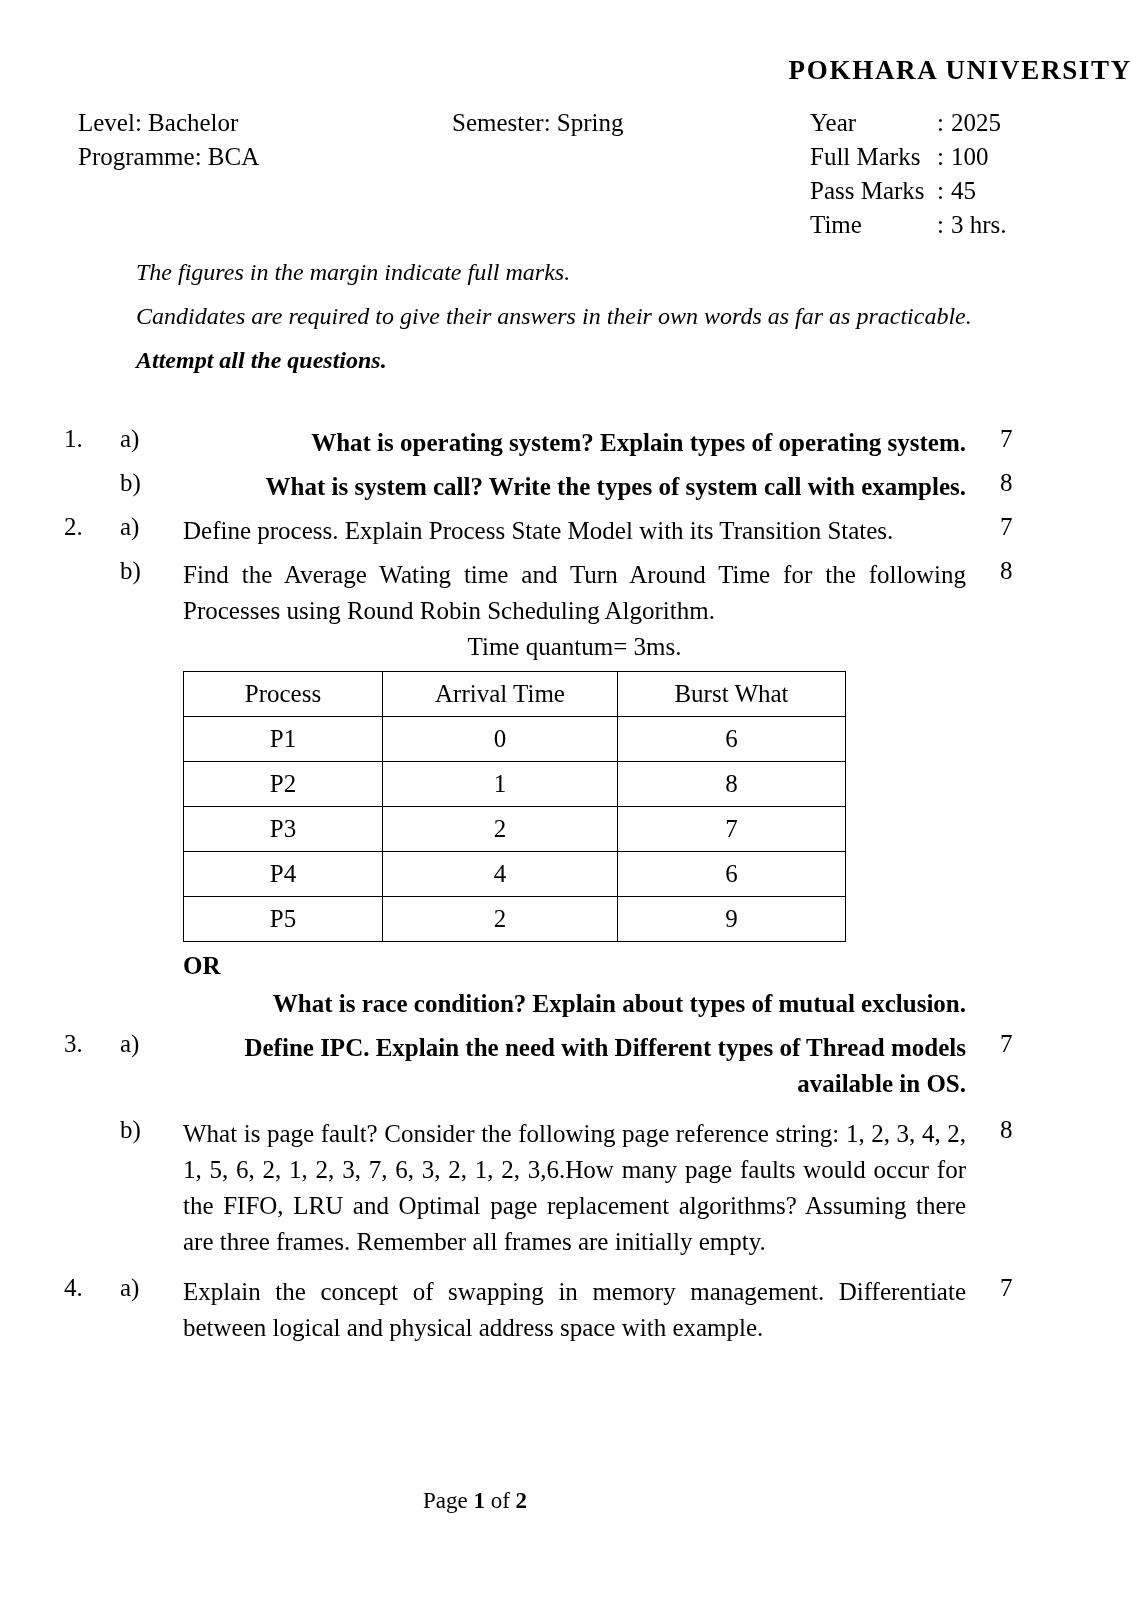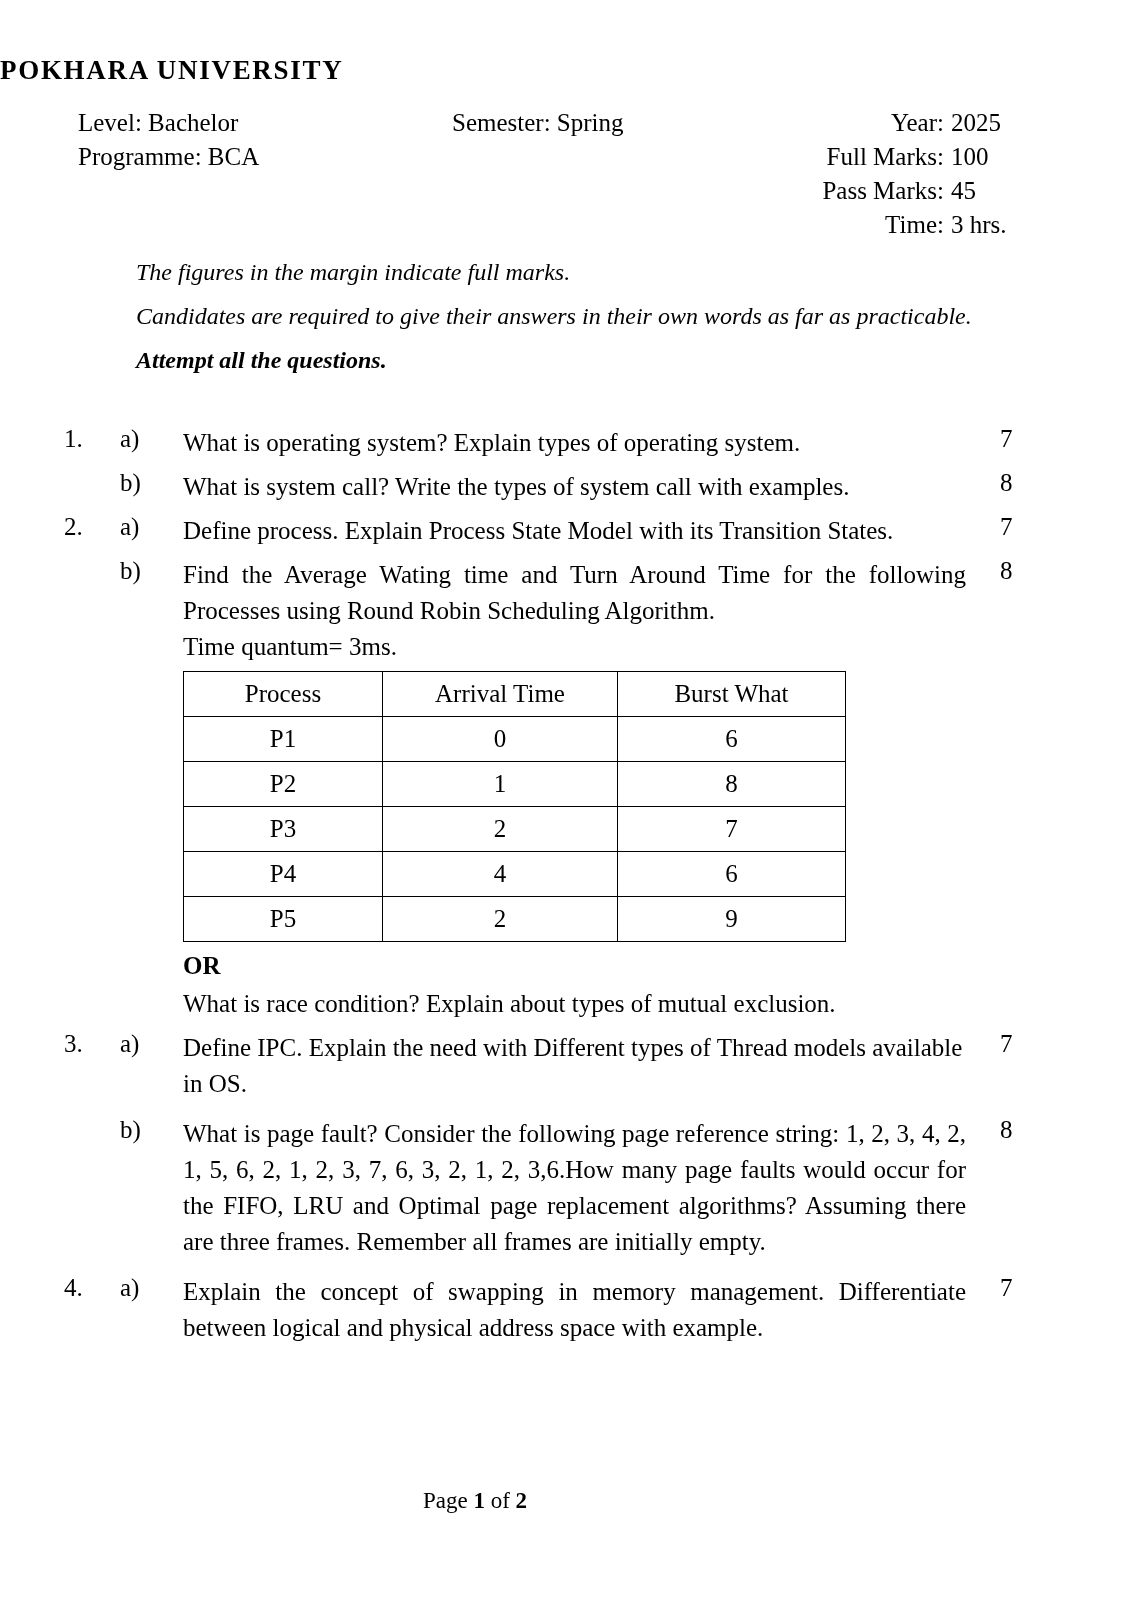--- a/index.html
+++ b/index.html
@@ -21,21 +21,21 @@
     height: 1600px;
     box-sizing: border-box;
   }
 
   
   .uni-title {
     position: absolute;
     top: 55px;
     left: 0;
     width: 1132px;
-    text-align: left;
+    text-align: right;
     font-size: 27px;
     font-weight: bold;
     letter-spacing: 1.7px;
   }
 
   .meta {
     position: absolute;
     top: 106px;
     left: 0;
     width: 928px;
@@ -62,21 +62,20 @@
     font-size: 25px;
     line-height: 34px;
   }
   .meta-row {
     display: flex;
     white-space: pre;
   }
   .meta-label {
     display: inline-block;
     width: 127px;
-    text-align: right;
   }
   .meta-colon {
     display: inline-block;
     width: 14px;
   }
 
   
   .instructions {
     position: absolute;
     left: 136px;
@@ -124,40 +123,42 @@
   .q-text {
     position: relative;
     margin-left: 183px;
     width: 783px;
     font-size: 25px;
     line-height: 36px;
     text-align: justify;
     text-justify: inter-word;
   }
   .q-text.nojust {
-    text-align: left;
+    text-align: right;
+    font-weight: bold;
   }
   .q-marks {
     position: absolute;
     left: 1000px;
     top: 0;
     width: 40px;
     font-size: 25px;
     text-align: left;
   }
   .gap-sm { height: 8px; }
   .gap-md { height: 14px; }
 
   
   .tq-line {
     position: relative;
     margin-left: 183px;
     width: 783px;
     font-size: 25px;
     line-height: 36px;
+    text-align: center;
   }
   table.proc-table {
     margin-left: 183px;
     margin-top: 6px;
     border-collapse: collapse;
     width: 662px;
     table-layout: fixed;
   }
   table.proc-table td,
   table.proc-table th {

